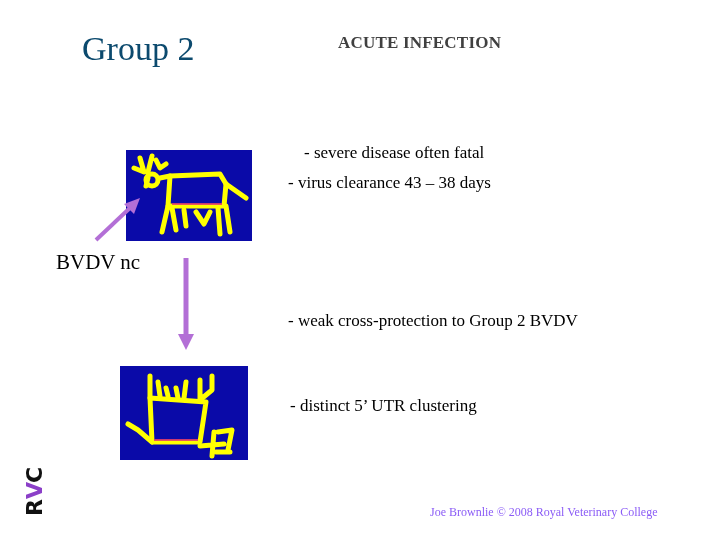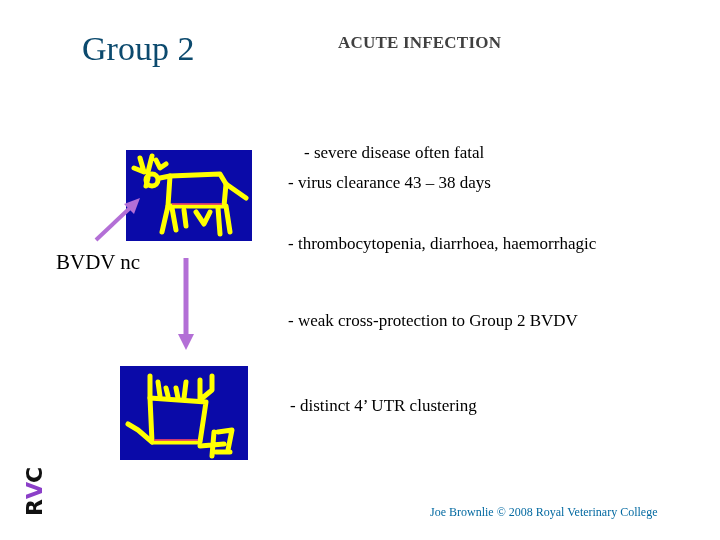--- a/index.html
+++ b/index.html
@@ -5,21 +5,21 @@
   html, body { margin:0; padding:0; }
   body { width:720px; height:540px; background:#ffffff; position:relative; overflow:hidden;
          font-family:"Liberation Serif","DejaVu Serif",serif; color:#000; }
   .abs { position:absolute; }
   .title { left:82px; top:30px; font-size:34px; color:#0c4a6e; white-space:nowrap; }
   .heading { left:338px; top:33px; font-size:17px; font-weight:bold; color:#404040; white-space:nowrap; letter-spacing:0.2px; }
   .bullet { font-size:17px; white-space:nowrap; line-height:21px; }
   .bullet .cont { display:block; padding-left:62px; }
   .label { left:56px; top:250px; font-size:21px; white-space:nowrap; }
   .cow { background:#0a0aa8; overflow:hidden; }
-  .footer { left:430px; top:505px; font-size:12px; color:#0369a1; white-space:nowrap; }
+  .footer { left:430px; top:505px; font-size:12px; color:#8b5cf6; white-space:nowrap; }
   .logo { left:14px; top:460px; width:34px; height:60px; }
 </style>
 </head>
 <body>
 
 <div class="abs title">Group 2</div>
 <div class="abs heading">ACUTE INFECTION</div>
 
 <div class="abs cow" style="left:126px; top:150px; width:126px; height:91px;">
   <svg width="126" height="91" viewBox="0 0 126 91">
@@ -59,27 +59,26 @@
 
 <div class="abs label">BVDV nc</div>
 
 <div class="abs bullet" style="left:304px; top:118px;margin-top:24px;">
   <span>- severe disease often fatal</span>
 </div>
 <div class="abs bullet" style="left:288px; top:172px;">
   <span>- virus clearance 43 – 38 days</span>
 </div>
 <div class="abs bullet" style="left:288px; top:233px;">
-  <span>- thrombocytopenia, diarrhoea, haemorrhagic</span>
 </div>
 <div class="abs bullet" style="left:288px; top:310px;">
   <span>- weak cross-protection to  Group 2  BVDV</span>
 </div>
 <div class="abs bullet" style="left:290px; top:395px;">
-  <span> - distinct 4’ UTR clustering</span>
+  <span> - distinct 5’ UTR clustering</span>
 </div>
 
 <div class="abs logo">
   <svg width="34" height="60" viewBox="0 0 34 60">
     <g transform="translate(28,56) rotate(-90)" font-family="DejaVu Sans, sans-serif" font-weight="bold" font-size="22">
       <text x="0" y="0" fill="#111111">R</text>
       <text x="17" y="0" fill="#8b3fc8">V</text>
       <text x="33" y="0" fill="#111111">C</text>
     </g>
   </svg>

